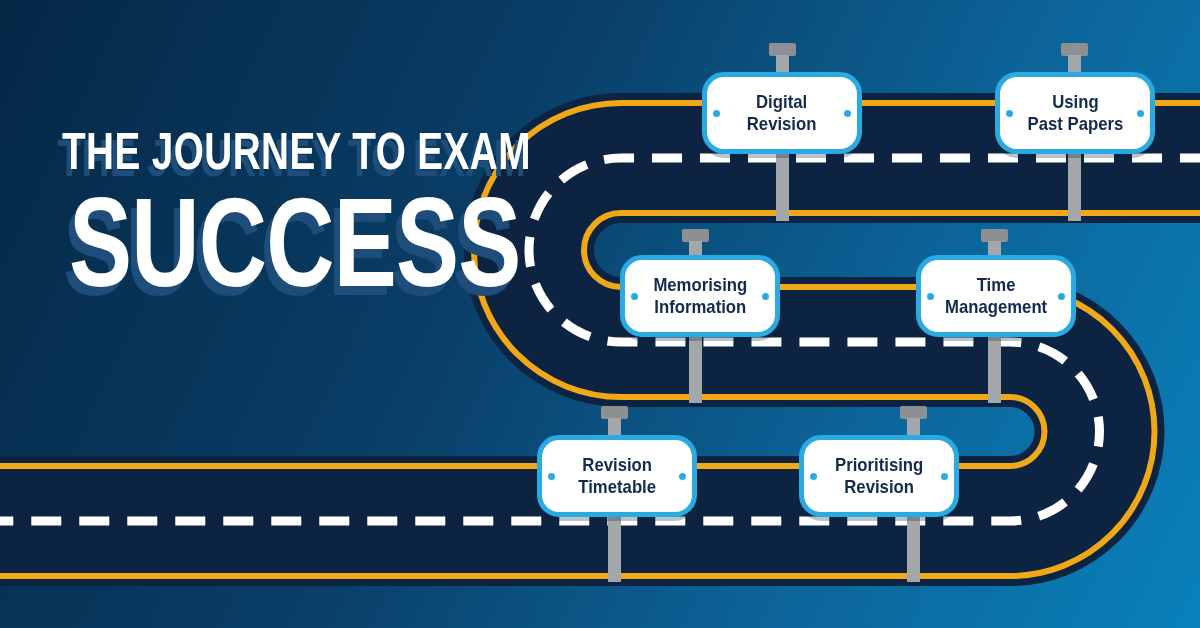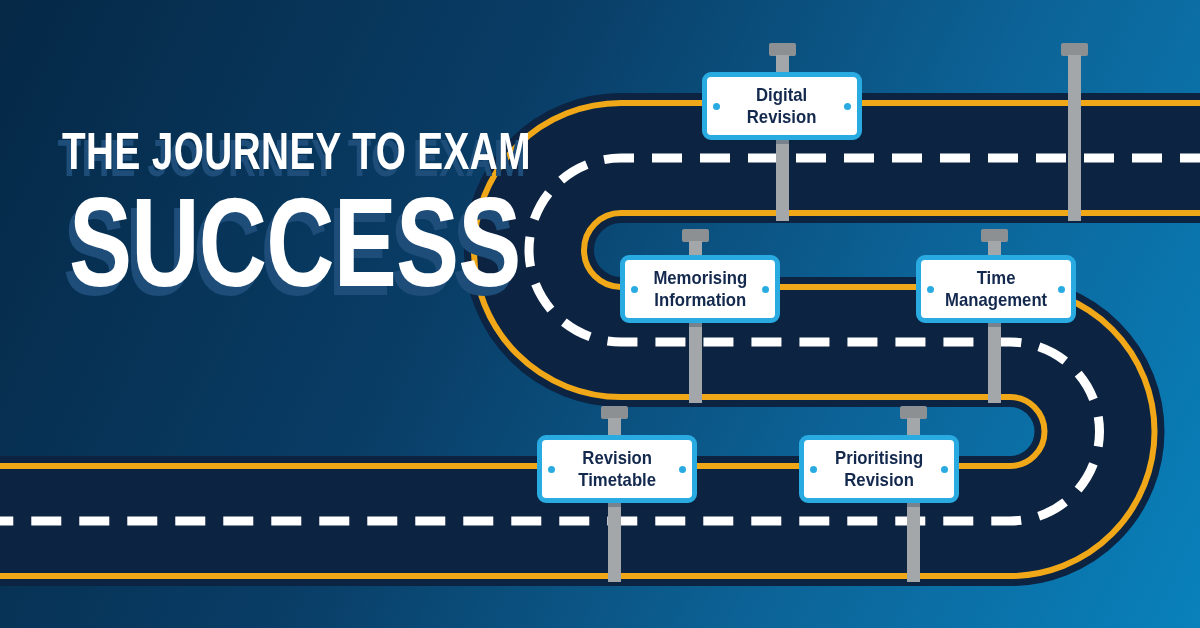--- a/index.html
+++ b/index.html
@@ -11,22 +11,22 @@
     font-family:"Liberation Sans", sans-serif;
   }
   .road-svg{position:absolute;left:0;top:0;z-index:1;}
 
   
   .post{position:absolute;width:13px;background:#a4a7aa;z-index:2;}
   .cap{position:absolute;width:27px;height:13px;background:#8d9093;border-radius:2px;z-index:2;}
 
   
   .sign{
-    position:absolute;width:160px;height:68px;box-sizing:border-box;
-    background:#ffffff;border:5px solid #29abe2;border-radius:9px;
+    position:absolute;width:160px;height:82px;box-sizing:border-box;
+    background:#ffffff;border:5px solid #29abe2;border-radius:22px;
     box-shadow:0 4px 0 rgba(8,36,66,0.28);
     display:flex;align-items:center;justify-content:center;
     z-index:3;
   }
   .bolt{position:absolute;top:50%;width:7px;height:7px;margin-top:-3.5px;border-radius:50%;background:#29abe2;}
   .bolt.left{left:6px;}
   .bolt.right{right:6px;}
   .sign-text{
     text-align:center;color:#14294e;font-weight:700;
     font-size:19px;line-height:1.16;letter-spacing:0;
@@ -85,20 +85,28 @@
 
   <div class="sign" style="left:702px;top:72px">
     <span class="bolt left"></span>
     <div class="sign-text">
       <span>Digital</span>
       <span>Revision</span>
     </div>
     <span class="bolt right"></span>
   </div>
 
+  <div class="sign" style="left:995px;top:72px">
+    <span class="bolt left"></span>
+    <div class="sign-text">
+      <span>Using</span>
+      <span>Past Papers</span>
+    </div>
+    <span class="bolt right"></span>
+  </div>
 
   <div class="sign" style="left:620px;top:255px">
     <span class="bolt left"></span>
     <div class="sign-text">
       <span>Memorising</span>
       <span>Information</span>
     </div>
     <span class="bolt right"></span>
   </div>
 

